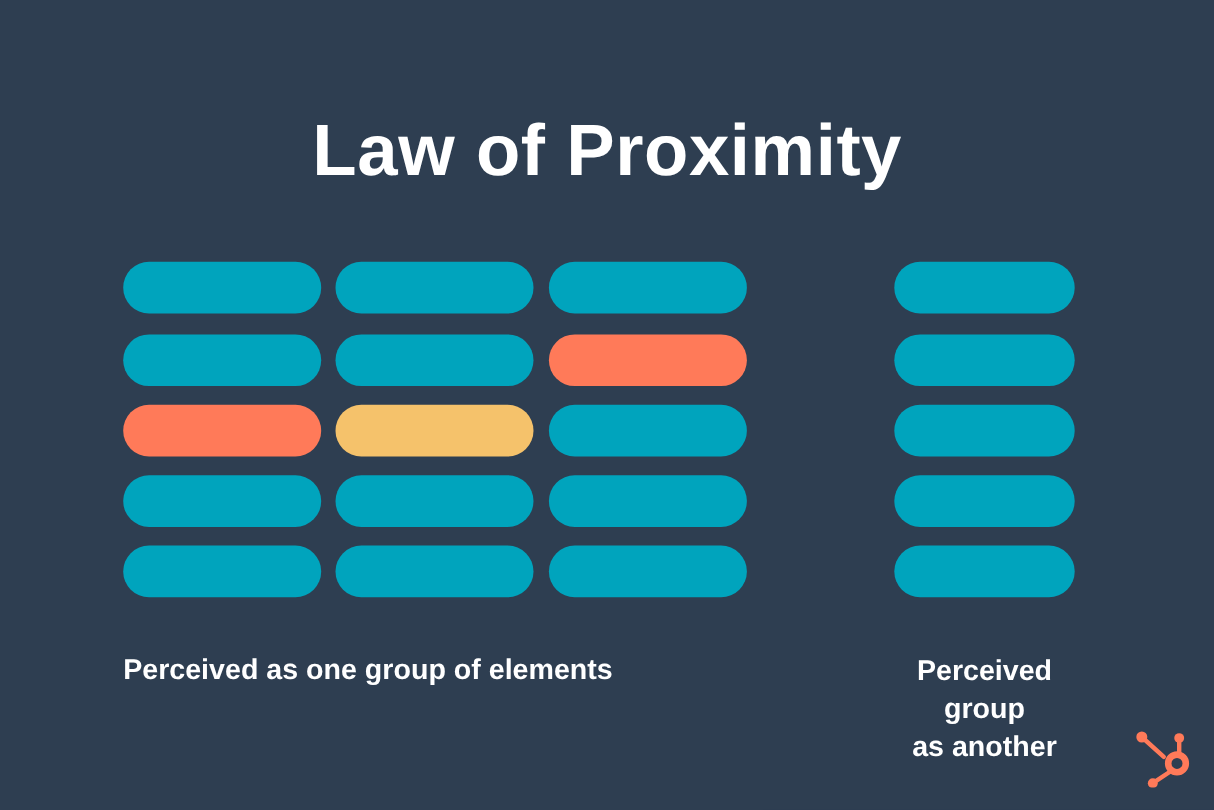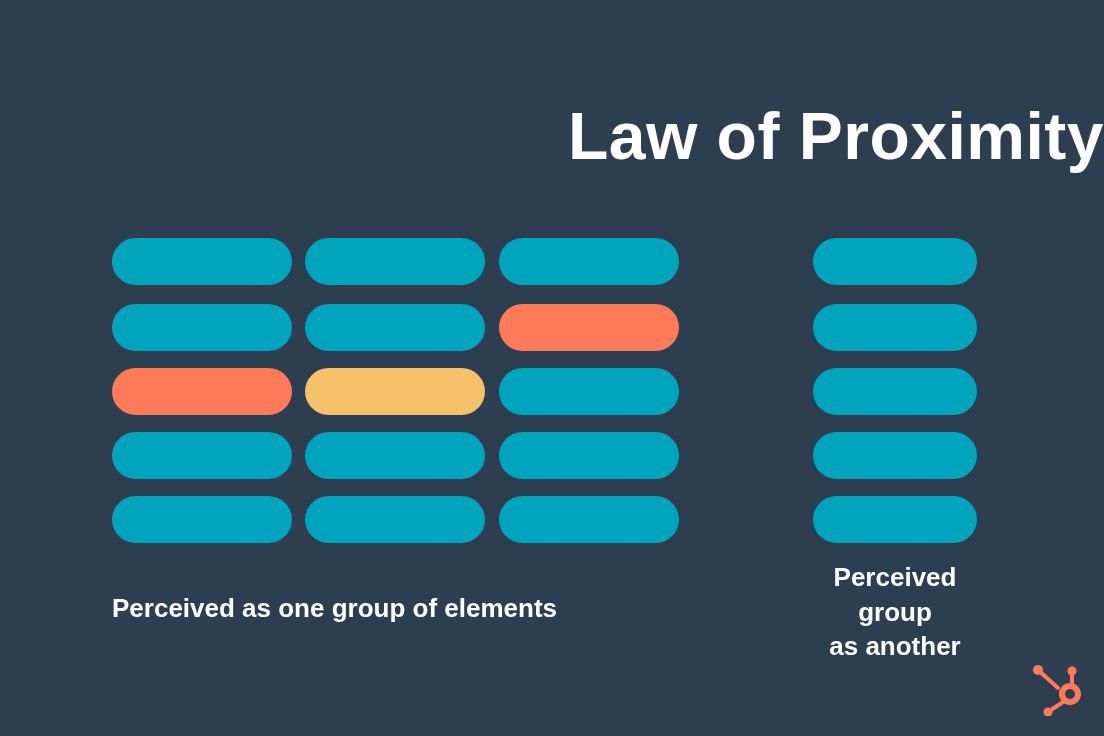--- a/index.html
+++ b/index.html
@@ -1,23 +1,23 @@
 <!DOCTYPE html>
 <html><head>
 <meta charset="utf-8">
 <style>
   html, body { margin:0; padding:0; }
   body { width:1104px; height:736px; background:#2e3e51; position:relative; overflow:hidden;
          font-family:"Liberation Sans", "DejaVu Sans", sans-serif; color:#ffffff; }
-  .title { position:absolute; left:0; width:1104px; top:96px; text-align:right;
+  .title { position:absolute; left:0; width:1104px; top:96px; text-align:center;
            font-size:66px; font-weight:bold; letter-spacing:0.5px; line-height:80px; }
   .pill { position:absolute; height:47px; border-radius:24px; }
   .cap1 { position:absolute; left:112px; width:566px; top:590px; text-align:left;
           font-size:26px; font-weight:bold; line-height:36px; }
-  .cap2 { position:absolute; left:795px; width:200px; top:560px; text-align:center;
+  .cap2 { position:absolute; left:795px; width:200px; top:592px; text-align:center;
           font-size:26px; font-weight:bold; line-height:34.5px; }
   .logo { position:absolute; left:1030px; top:662px; width:52px; height:54px; }
 </style>
 </head>
 <body>
 
 <div class="title">Law of Proximity</div>
 
 <div id="pills">
     <div class="pill" style="left: 112px; top: 238px; width: 180px; background: rgb(0, 164, 189);"></div>

